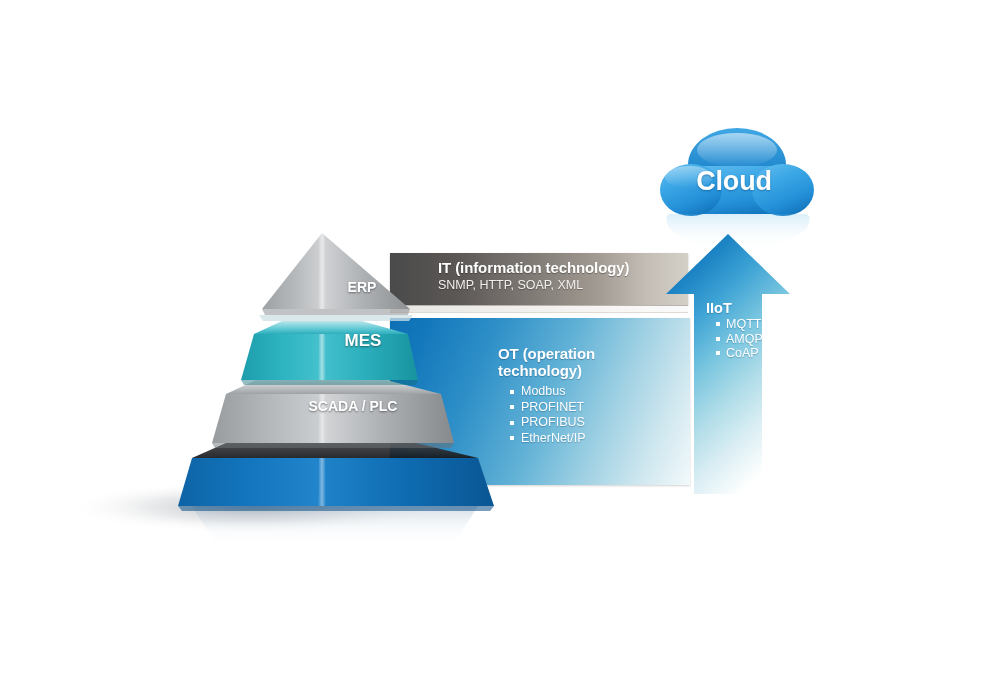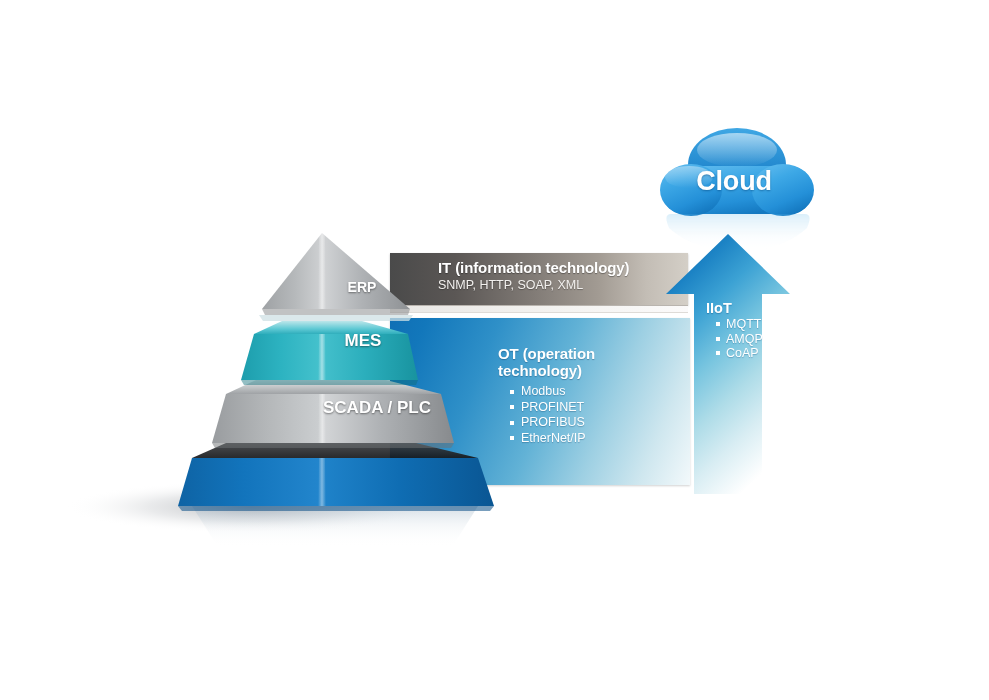--- a/index.html
+++ b/index.html
@@ -144,21 +144,21 @@
     position: absolute;
     color: #ffffff;
     font-weight: bold;
     text-align: center;
     text-shadow: 0 1px 2px rgba(0,0,0,.45);
     pointer-events: none;
     white-space: nowrap;
   }
   #lbl-erp   { left: 272px; top: 64px;  width: 60px; font-size: 14px; }
   #lbl-mes   { left: 258px; top: 116px; width: 90px; font-size: 17px; }
-  #lbl-scada { left: 232px; top: 183px; width: 170px; font-size: 17px; }
+  #lbl-scada { left: 208px; top: 183px; width: 170px; font-size: 14px; }
   #lbl-machine { left: 175px; top: 253px; width: 240px; font-size: 18px; }
 </style>
 </head>
 <body>
 
 <div id="stage">
 
   <div class="abs" id="cloud-group">
     <svg class="cloud-svg" width="170" height="110" viewBox="0 0 170 110">
       <defs>

